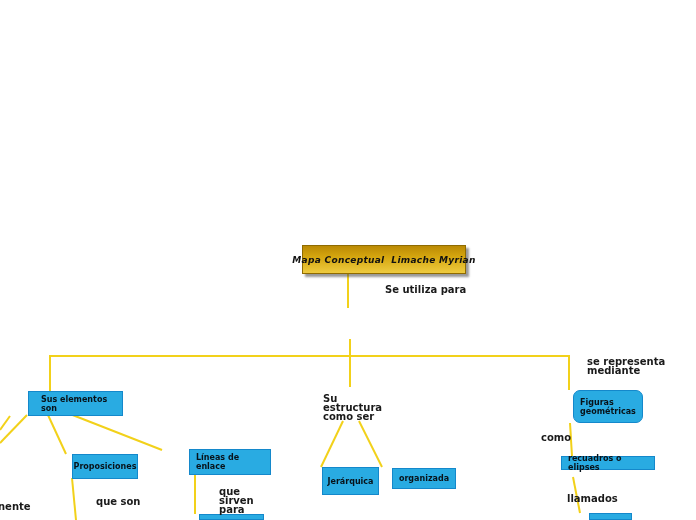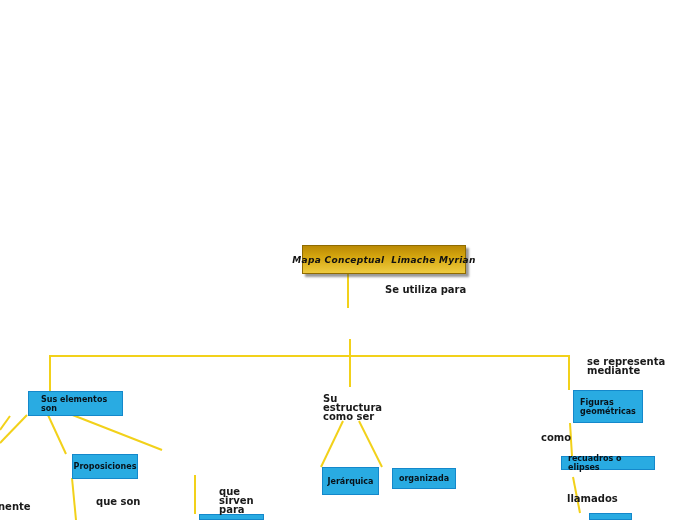--- a/index.html
+++ b/index.html
@@ -50,21 +50,21 @@
   .blue-box {
     background: #29abe2;
     border: 1px solid #1488cb;
     color: #08131a;
     font-size: 8px; font-weight: bold;
     line-height: 9px;
     display: flex; align-items: center;
     padding: 2px 6px;
   }
   .bb-elements   { left: -8px;  top: 391px; width: 95px;  height: 25px; justify-content: center; padding-left: 12px; }
-  .bb-figures    { left: 537px; top: 390px; width: 70px;  height: 33px; align-items: center; }
+  .bb-figures    { left: 537px; top: 390px; width: 70px;  height: 33px; align-items: center; border-radius: 7px; }
   .bb-propos     { left: 36px;  top: 454px; width: 66px;  height: 25px; justify-content: center; }
   .bb-lineas     { left: 153px; top: 449px; width: 82px;  height: 26px; justify-content: center; }
   .bb-jerarquica { left: 286px; top: 467px; width: 57px;  height: 28px; justify-content: center; }
   .bb-organizada { left: 356px; top: 468px; width: 64px;  height: 21px; justify-content: center; }
   .bb-recuadros  { left: 525px; top: 456px; width: 94px;  height: 14px; justify-content: center; }
   .bb-cut-left-bottom  { left: 163px; top: 514px; width: 65px; height: 6px; }
   .bb-cut-right-bottom { left: 553px; top: 513px; width: 43px; height: 7px; }
 
   .link-label {
     position: absolute;
@@ -113,20 +113,23 @@
   </div>
 
   <div class="node blue-box bb-figures">
     <span>Figuras geométricas</span>
   </div>
 
   <div class="node blue-box bb-propos">
     <span>Proposiciones</span>
   </div>
 
+  <div class="node blue-box bb-lineas">
+    <span>Líneas de enlace</span>
+  </div>
 
   <div class="node blue-box bb-jerarquica">
     <span>Jerárquica</span>
   </div>
 
   <div class="node blue-box bb-organizada">
     <span>organizada</span>
   </div>
 
   <div class="node blue-box bb-recuadros">

